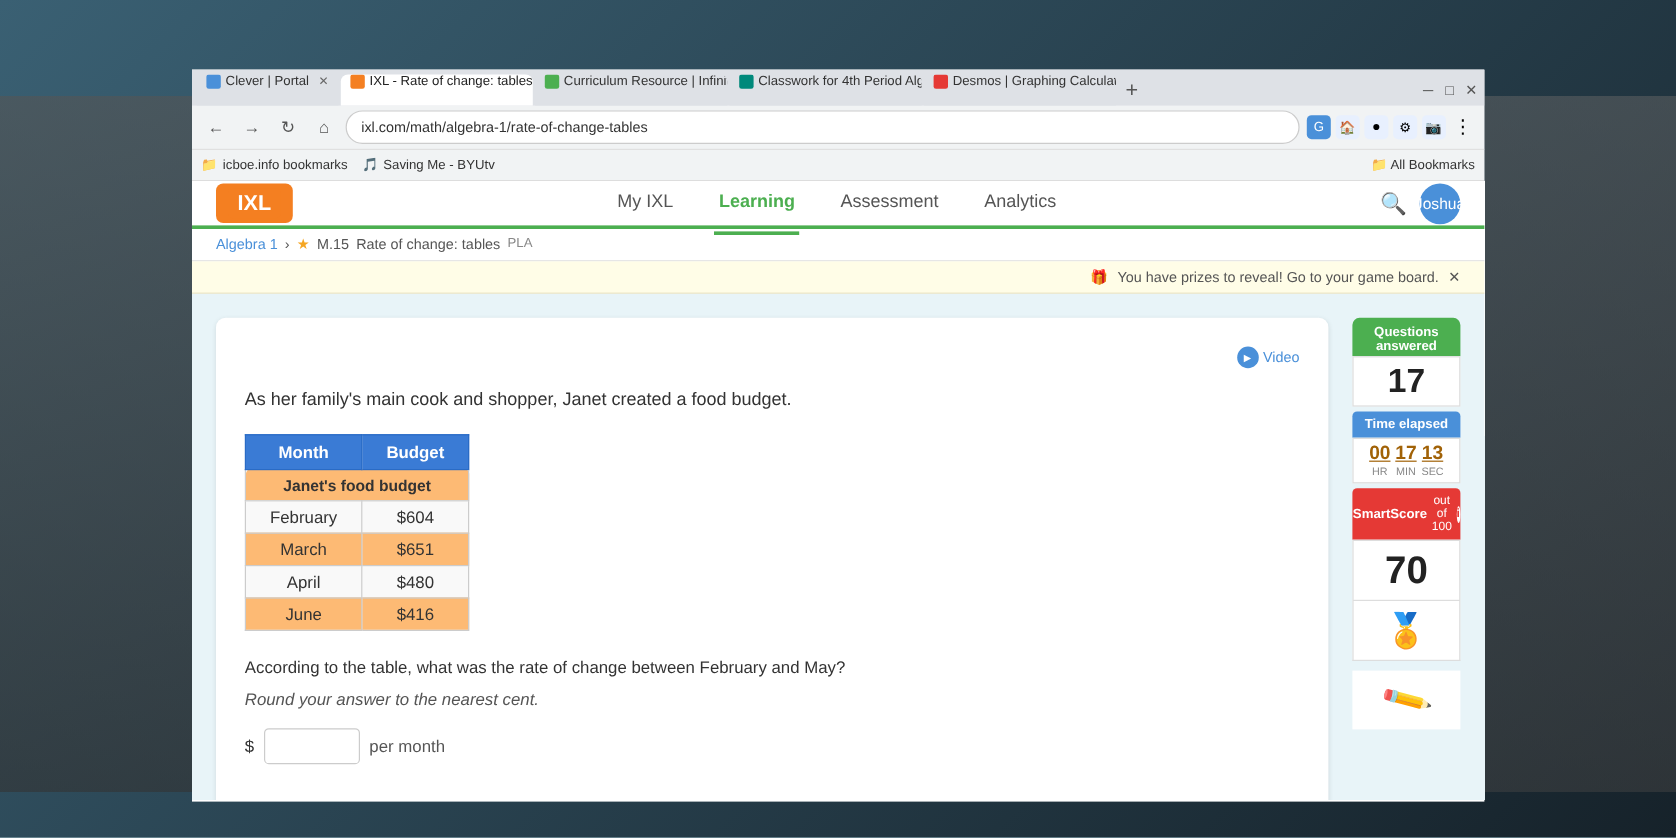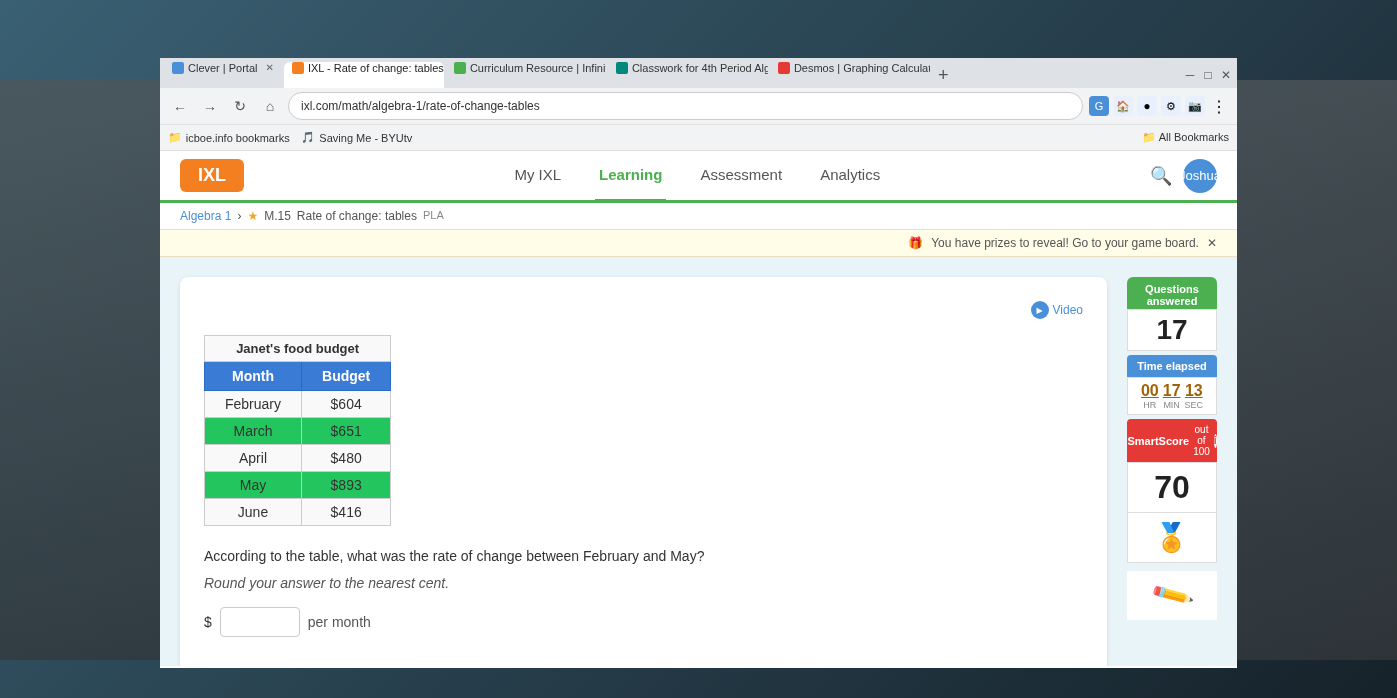--- a/index.html
+++ b/index.html
@@ -127,21 +127,21 @@
       overflow-y: auto;
     }
 
     
     .ixl-header {
       background: #fff;
       border-bottom: 3px solid #4caf50;
       padding: 0 20px;
       display: flex;
       align-items: center;
-      height: 52px;
+      height: 40px;
       gap: 30px;
     }
 
     .ixl-logo {
       display: flex;
       align-items: center;
       font-size: 20px;
       font-weight: bold;
       color: #fff;
       background: #f47f21;
@@ -282,21 +282,21 @@
       padding: 6px 20px;
       text-align: center;
       border: 1px solid #2a6bc5;
     }
 
     .budget-table td {
       border: 1px solid #ccc;
       padding: 5px 20px;
       text-align: center;
       color: #333;
-      background: #22c55e;
+      background: #fdba74;
     }
 
     .budget-table tr:nth-child(odd) td { background: #f9f9f9; }
 
     .rate-of-change-question {
       font-size: 14px;
       color: #333;
       margin-bottom: 8px;
       line-height: 1.5;
     }
@@ -677,50 +677,47 @@
 
       <div class="question-panel">
 
         <div class="content-header">
           <div class="video-link">
             <div class="video-play">▶</div>
             <span>Video</span>
           </div>
         </div>
 
+        <p class="question-text">As her family's main cook and shopper, Janet created a food budget.</p>
 
         <div class="budget-table-container">
           <table class="budget-table">
             <thead>
               <tr>
-                <td colspan="2" class="budget-table-title">Janet's food budget</td>
+                <th>Month</th>
+                <th>Budget</th>
               </tr>
               <tr>
-                <th>Month</th>
-                <th>Budget</th>
+                <td colspan="2" class="budget-table-title">Janet's food budget</td>
               </tr>
             </thead>
             <tbody>
               <tr>
                 <td>February</td>
                 <td>$604</td>
               </tr>
               <tr>
                 <td>March</td>
                 <td>$651</td>
               </tr>
               <tr>
                 <td>April</td>
                 <td>$480</td>
               </tr>
               <tr>
-                <td>May</td>
-                <td>$893</td>
-              </tr>
-              <tr>
                 <td>June</td>
                 <td>$416</td>
               </tr>
             </tbody>
           </table>
         </div>
 
         <p class="rate-of-change-question">According to the table, what was the rate of change between February and May?</p>
         <p class="round-instruction">Round your answer to the nearest cent.</p>
 

